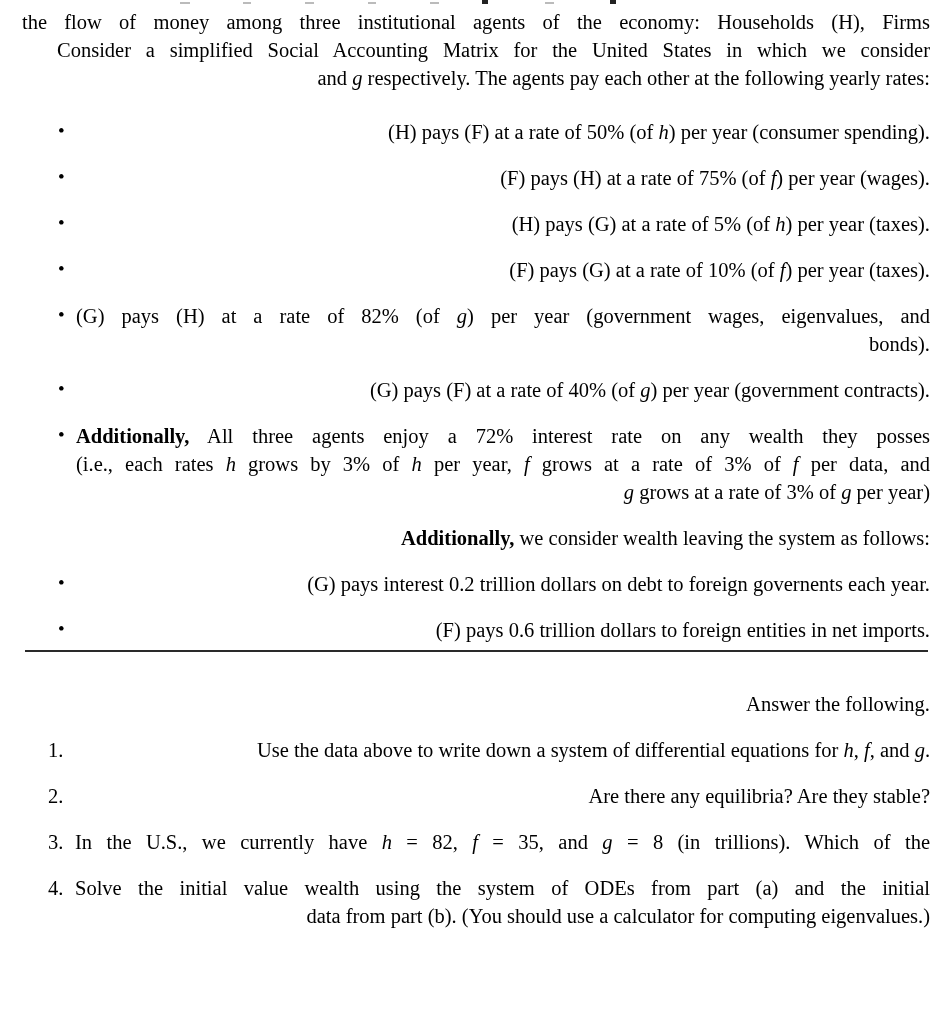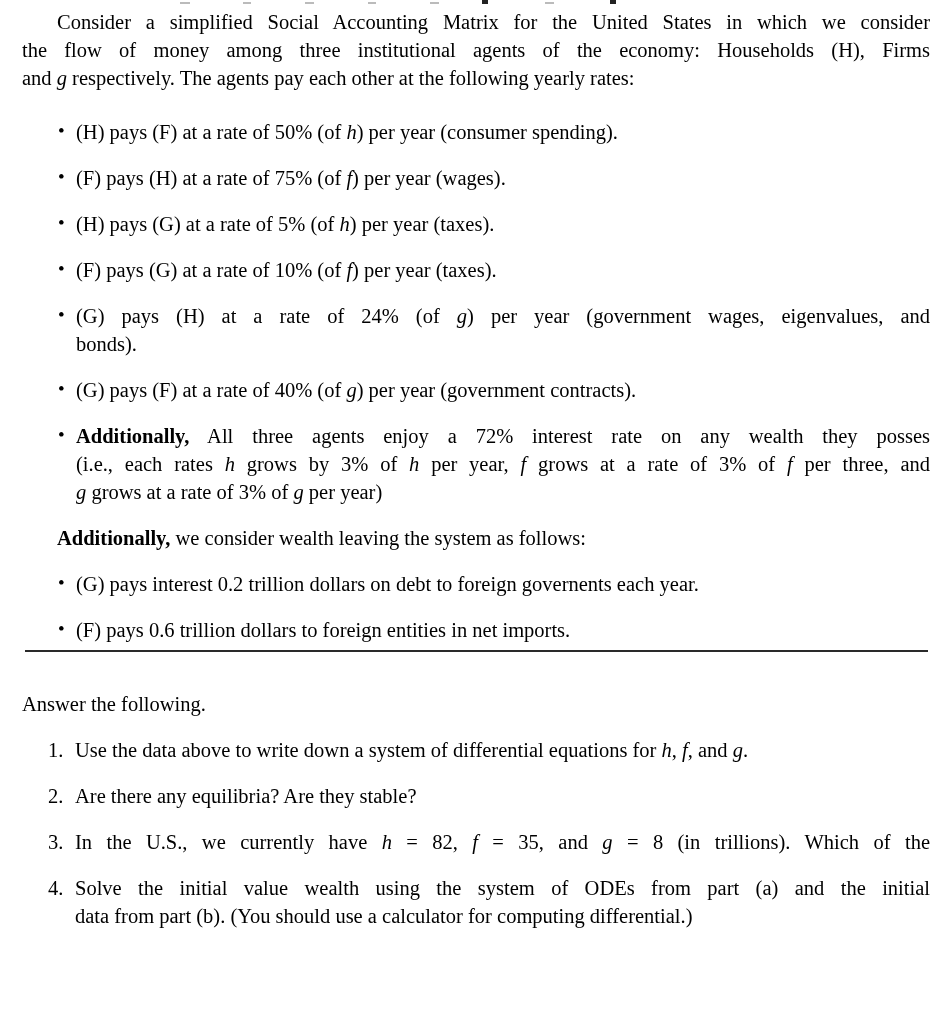--- a/index.html
+++ b/index.html
@@ -17,21 +17,21 @@
     line-height: 28px;
     color: #000000;
   }
   .content {
     position: absolute;
     left: 22px;
     top: 8px;
     width: 908px;
   }
   
-  .tline { text-align: left; white-space: normal; }
+  .tline { text-align: right; white-space: normal; }
   .tline.just { text-align: justify; text-align-last: justify; }
   .tline.indent { text-indent: 35px; }
   .seg-n { font-style: normal; font-weight: normal; }
   .seg-i { font-style: italic; }
   .seg-b { font-weight: 700; }
 
   .intro-para { margin: 0 0 26px 0; }
 
   .bullet-item {
     position: relative;
@@ -88,22 +88,22 @@
 <div class="top-frag faint" style="left:305px; width:9px;"></div>
 <div class="top-frag faint" style="left:368px; width:8px;"></div>
 <div class="top-frag faint" style="left:430px; width:9px;"></div>
 <div class="top-frag faint" style="left:545px; width:9px;"></div>
 <div class="top-frag" style="left:482px; width:6px;"></div>
 <div class="top-frag" style="left:610px; width:6px;"></div>
 
 <div class="content">
 
   <div class="intro-para">
+      <div class="tline just"><span class="seg-n">the flow of money among three institutional agents of the economy: Households (H), Firms</span></div>
       <div class="tline just indent"><span class="seg-n">Consider a simplified Social Accounting Matrix for the United States in which we consider</span></div>
-      <div class="tline just"><span class="seg-n">the flow of money among three institutional agents of the economy: Households (H), Firms</span></div>
       <div class="tline"><span class="seg-n">and </span><span class="seg-i">g</span><span class="seg-n"> respectively. The agents pay each other at the following yearly rates:</span></div>
     </div>
 
   <div>
     <div class="bullet-item">
       <span class="bullet-dot">•</span>
       <div>
           <div class="tline"><span class="seg-n">(H) pays (F) at a rate of 50% (of </span><span class="seg-i">h</span><span class="seg-n">) per year (consumer spending).</span></div>
         </div>
     </div>
@@ -121,35 +121,35 @@
     </div>
     <div class="bullet-item">
       <span class="bullet-dot">•</span>
       <div>
           <div class="tline"><span class="seg-n">(F) pays (G) at a rate of 10% (of </span><span class="seg-i">f</span><span class="seg-n">) per year (taxes).</span></div>
         </div>
     </div>
     <div class="bullet-item">
       <span class="bullet-dot">•</span>
       <div>
-          <div class="tline just"><span class="seg-n">(G) pays (H) at a rate of 24% (of </span><span class="seg-i">g</span><span class="seg-n">) per year (government wages, eigenvalues, and</span></div>
+          <div class="tline just"><span class="seg-n">(G) pays (H) at a rate of 82% (of </span><span class="seg-i">g</span><span class="seg-n">) per year (government wages, eigenvalues, and</span></div>
           <div class="tline"><span class="seg-n">bonds).</span></div>
         </div>
     </div>
     <div class="bullet-item">
       <span class="bullet-dot">•</span>
       <div>
           <div class="tline"><span class="seg-n">(G) pays (F) at a rate of 40% (of </span><span class="seg-i">g</span><span class="seg-n">) per year (government contracts).</span></div>
         </div>
     </div>
     <div class="bullet-item">
       <span class="bullet-dot">•</span>
       <div>
           <div class="tline just"><span class="seg-b">Additionally,</span><span class="seg-n"> All three agents enjoy a 72% interest rate on any wealth they posses</span></div>
-          <div class="tline just"><span class="seg-n">(i.e., each rates </span><span class="seg-i">h</span><span class="seg-n"> grows by 3% of </span><span class="seg-i">h</span><span class="seg-n"> per year, </span><span class="seg-i">f</span><span class="seg-n"> grows at a rate of 3% of </span><span class="seg-i">f</span><span class="seg-n"> per three, and</span></div>
+          <div class="tline just"><span class="seg-n">(i.e., each rates </span><span class="seg-i">h</span><span class="seg-n"> grows by 3% of </span><span class="seg-i">h</span><span class="seg-n"> per year, </span><span class="seg-i">f</span><span class="seg-n"> grows at a rate of 3% of </span><span class="seg-i">f</span><span class="seg-n"> per data, and</span></div>
           <div class="tline"><span class="seg-i">g</span><span class="seg-n"> grows at a rate of 3% of </span><span class="seg-i">g</span><span class="seg-n"> per year)</span></div>
         </div>
     </div>
   </div>
 
   <div class="leaving-para">
       <div class="tline indent"><span class="seg-b">Additionally,</span><span class="seg-n"> we consider wealth leaving the system as follows:</span></div>
     </div>
 
   <div>
@@ -189,18 +189,18 @@
     <div class="q-item">
       <span class="q-num">3.</span>
       <div>
           <div class="tline just"><span class="seg-n">In the U.S., we currently have </span><span class="seg-i">h</span><span class="seg-n"> = 82, </span><span class="seg-i">f</span><span class="seg-n"> = 35, and </span><span class="seg-i">g</span><span class="seg-n"> = 8 (in trillions). Which of the</span></div>
         </div>
     </div>
     <div class="q-item">
       <span class="q-num">4.</span>
       <div>
           <div class="tline just"><span class="seg-n">Solve the initial value wealth using the system of ODEs from part (a) and the initial</span></div>
-          <div class="tline"><span class="seg-n">data from part (b). (You should use a calculator for computing differential.)</span></div>
+          <div class="tline"><span class="seg-n">data from part (b). (You should use a calculator for computing eigenvalues.)</span></div>
         </div>
     </div>
   </div>
 
 </div>
 
 </body></html>

